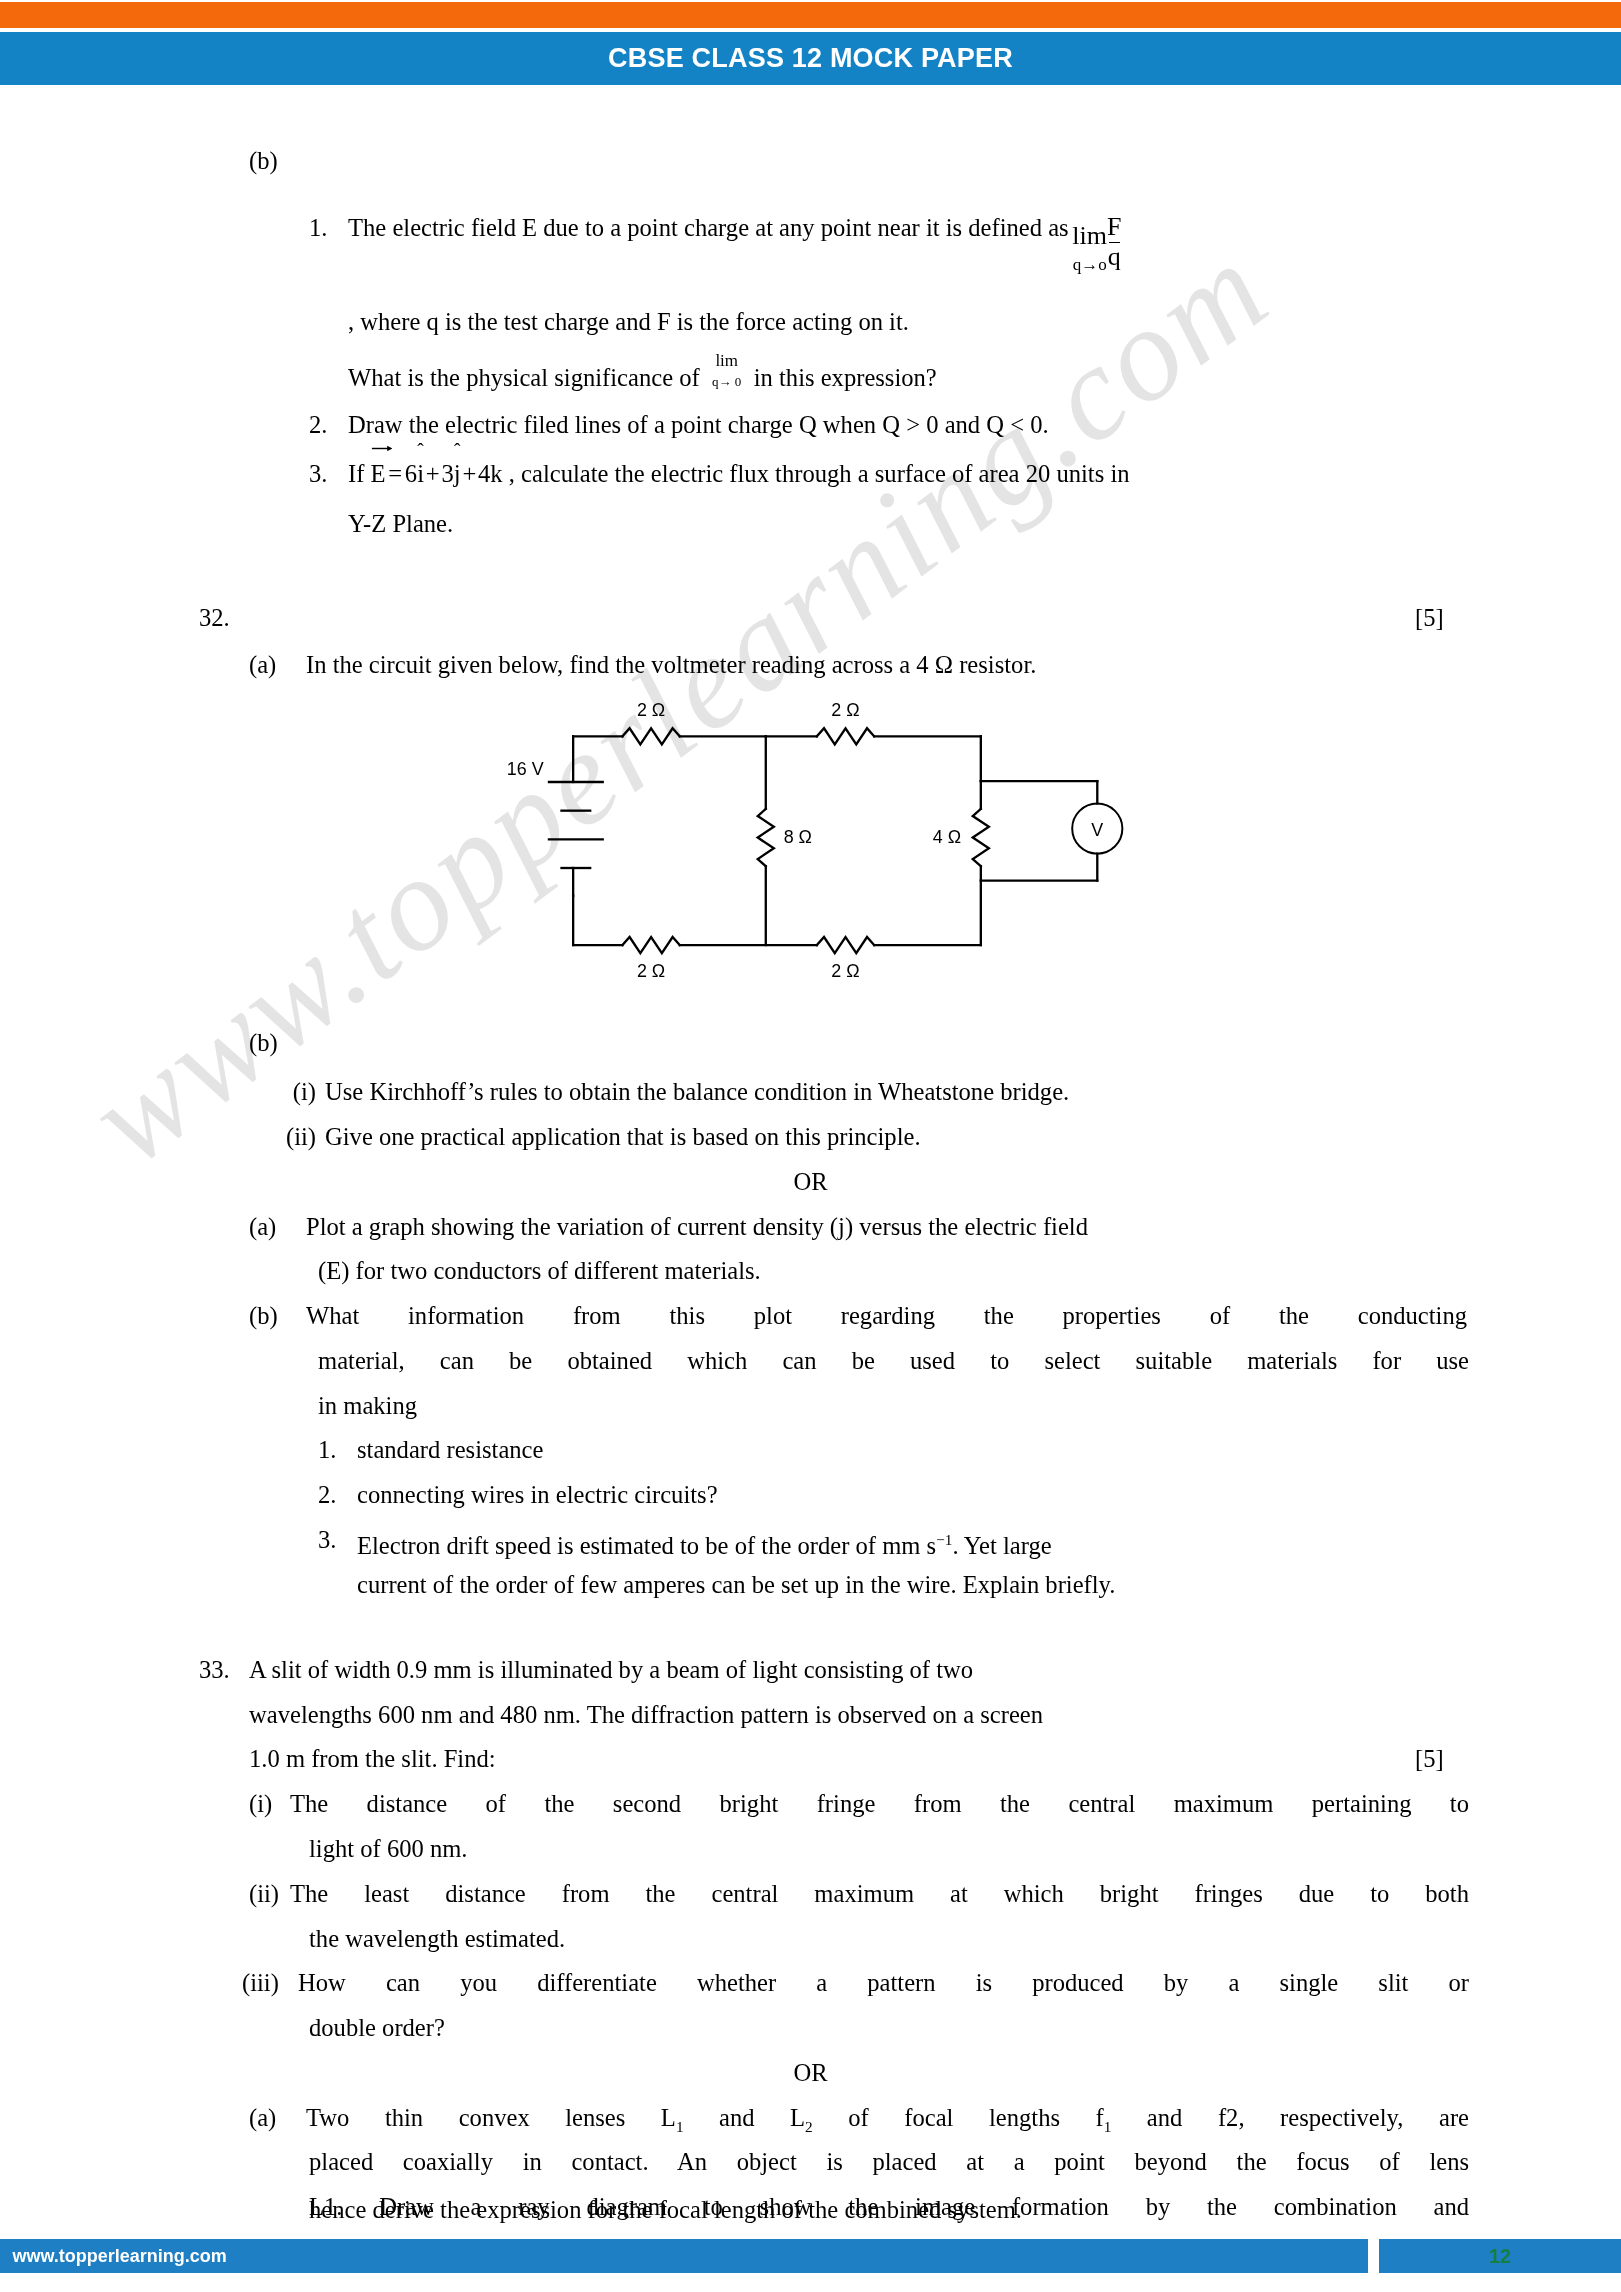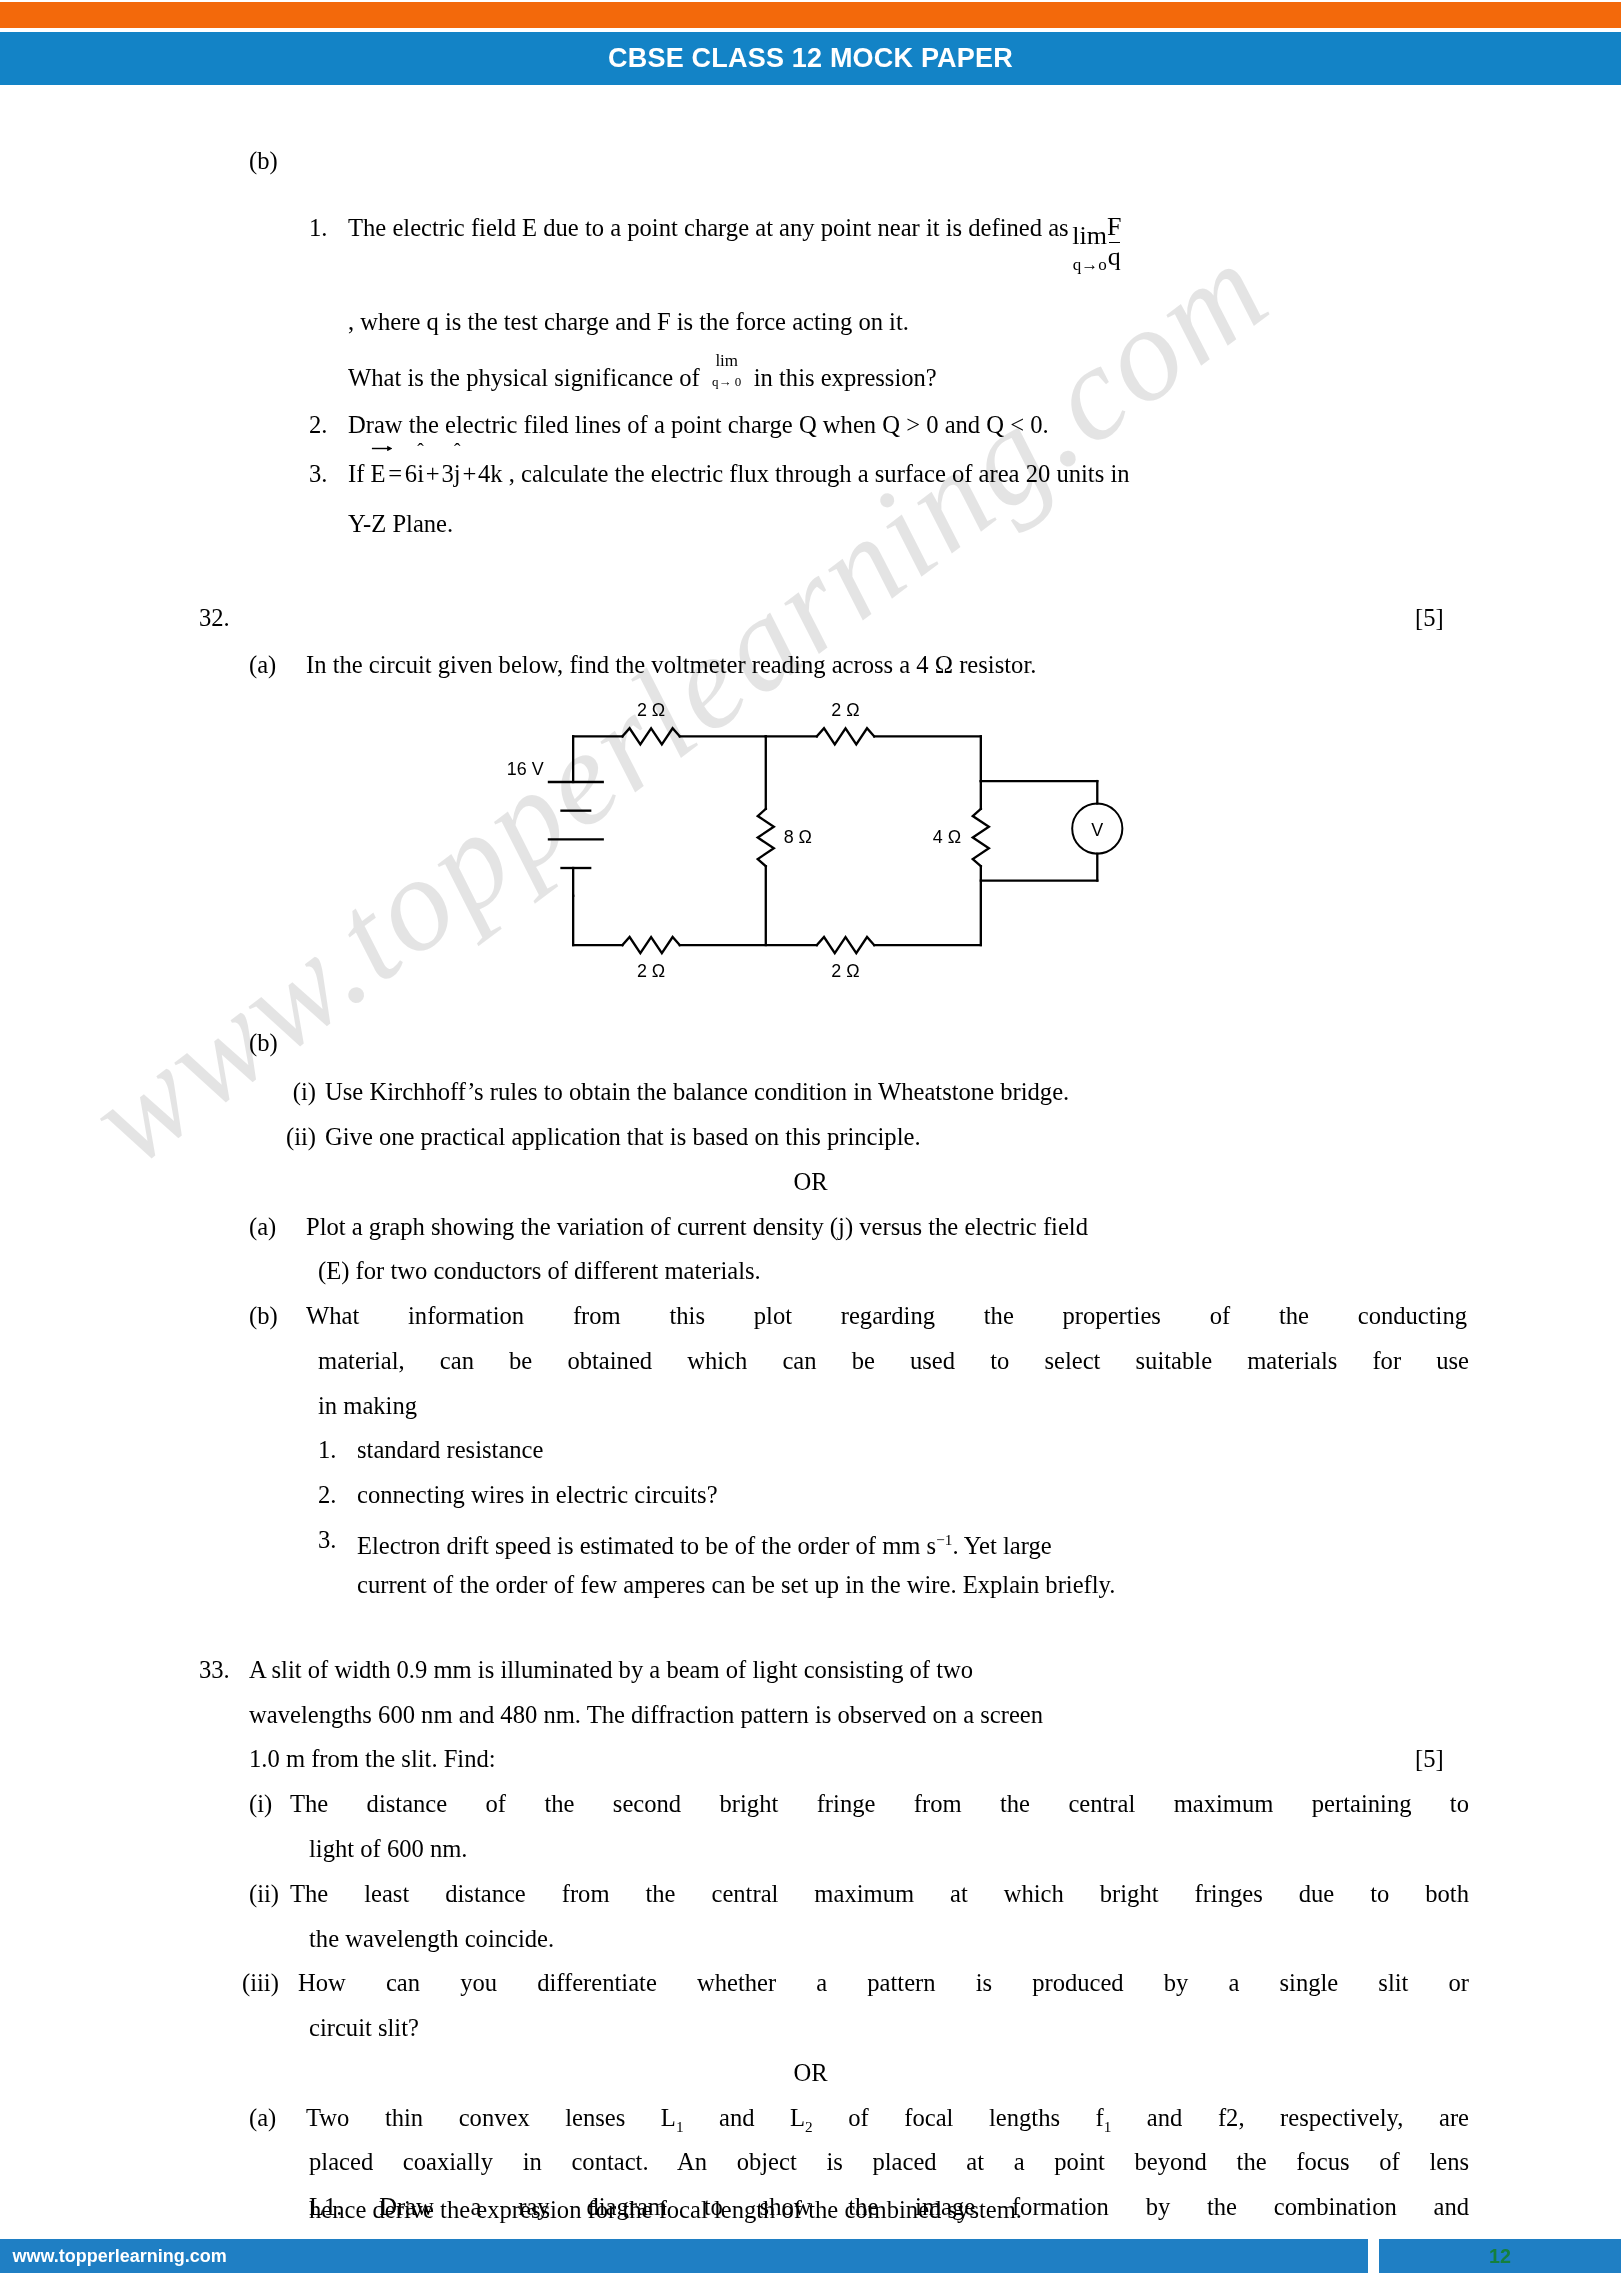--- a/index.html
+++ b/index.html
@@ -378,27 +378,27 @@
   <div class="row" style="left:249px; top:1782px; width:1220px;">
     <div class="marker txt" style="width:41px;">(i)</div>
     <div class="body-txt txt just-all" style="width:1179px;">The distance of the second bright fringe from the central maximum pertaining to</div>
   </div>
   <div class="blk txt" style="left:309px; top:1827px;">light of 600 nm.</div>
 
   <div class="row" style="left:249px; top:1872px; width:1220px;">
     <div class="marker txt" style="width:41px;">(ii)</div>
     <div class="body-txt txt just-all" style="width:1179px;">The least distance from the central maximum at which bright fringes due to both</div>
   </div>
-  <div class="blk txt" style="left:309px; top:1917px;">the wavelength coincide.</div>
+  <div class="blk txt" style="left:309px; top:1917px;">the wavelength estimated.</div>
 
   <div class="row" style="left:242px; top:1961px; width:1227px;">
     <div class="marker txt" style="width:56px;">(iii)</div>
     <div class="body-txt txt just-all" style="width:1171px;">How can you differentiate whether a pattern is produced by a single slit or</div>
   </div>
-  <div class="blk txt" style="left:309px; top:2006px;">circuit slit?</div>
+  <div class="blk txt" style="left:309px; top:2006px;">double order?</div>
 
   <div class="blk txt b center" style="left:0px; top:2051px; width:1621px;">OR</div>
 
   <div class="row" style="left:249px; top:2096px; width:1220px;">
     <div class="marker txt" style="width:57px;">(a)</div>
     <div class="body-txt txt just-all" style="width:1162px;">
       <span>Two thin convex lenses L</span><sub class="subsm">1</sub><span> and L</span><sub class="subsm">2</sub><span> of focal lengths f</span><sub class="subsm">1</sub><span> and f2, respectively, are</span>
     </div>
   </div>
   <div class="blk txt just-all" style="left:309px; top:2140px; width:1160px;">placed coaxially in contact. An object is placed at a point beyond the focus of lens</div>

